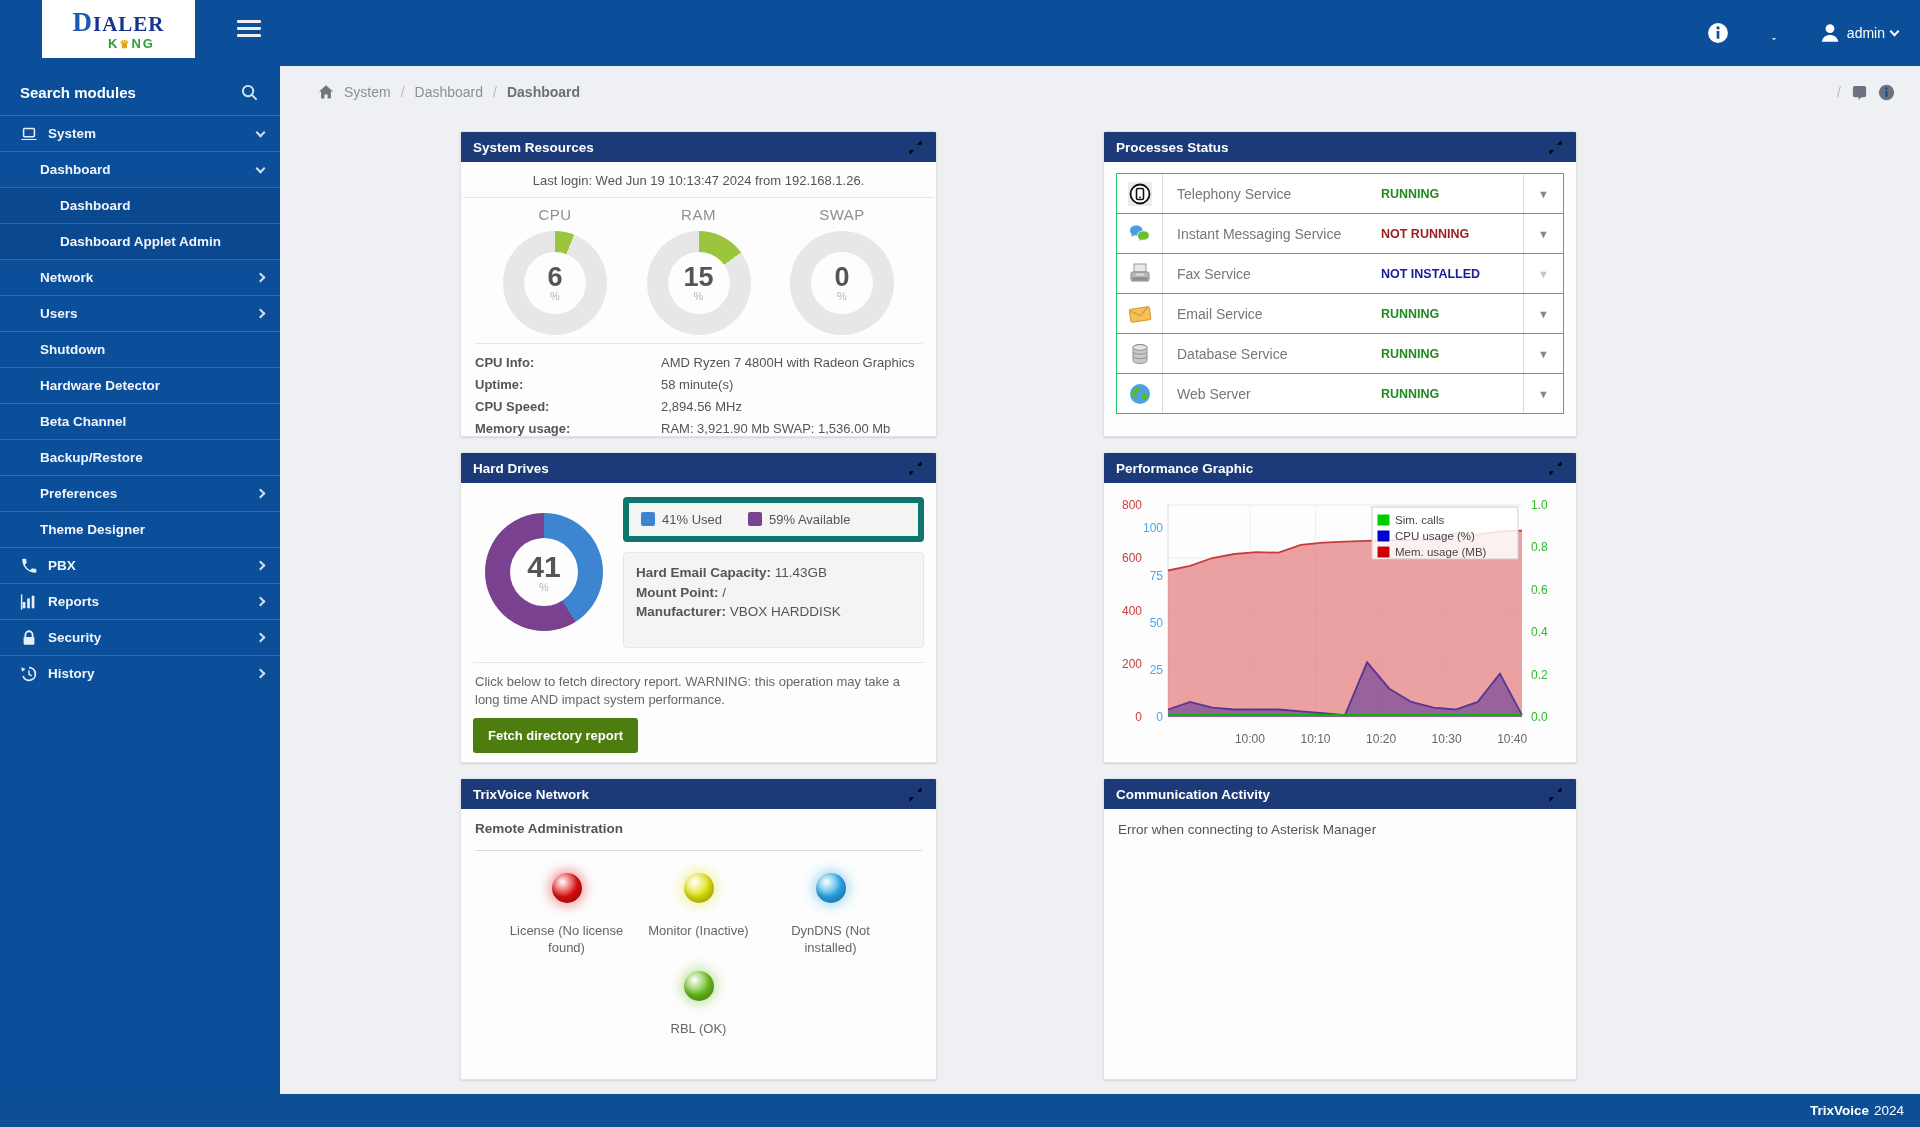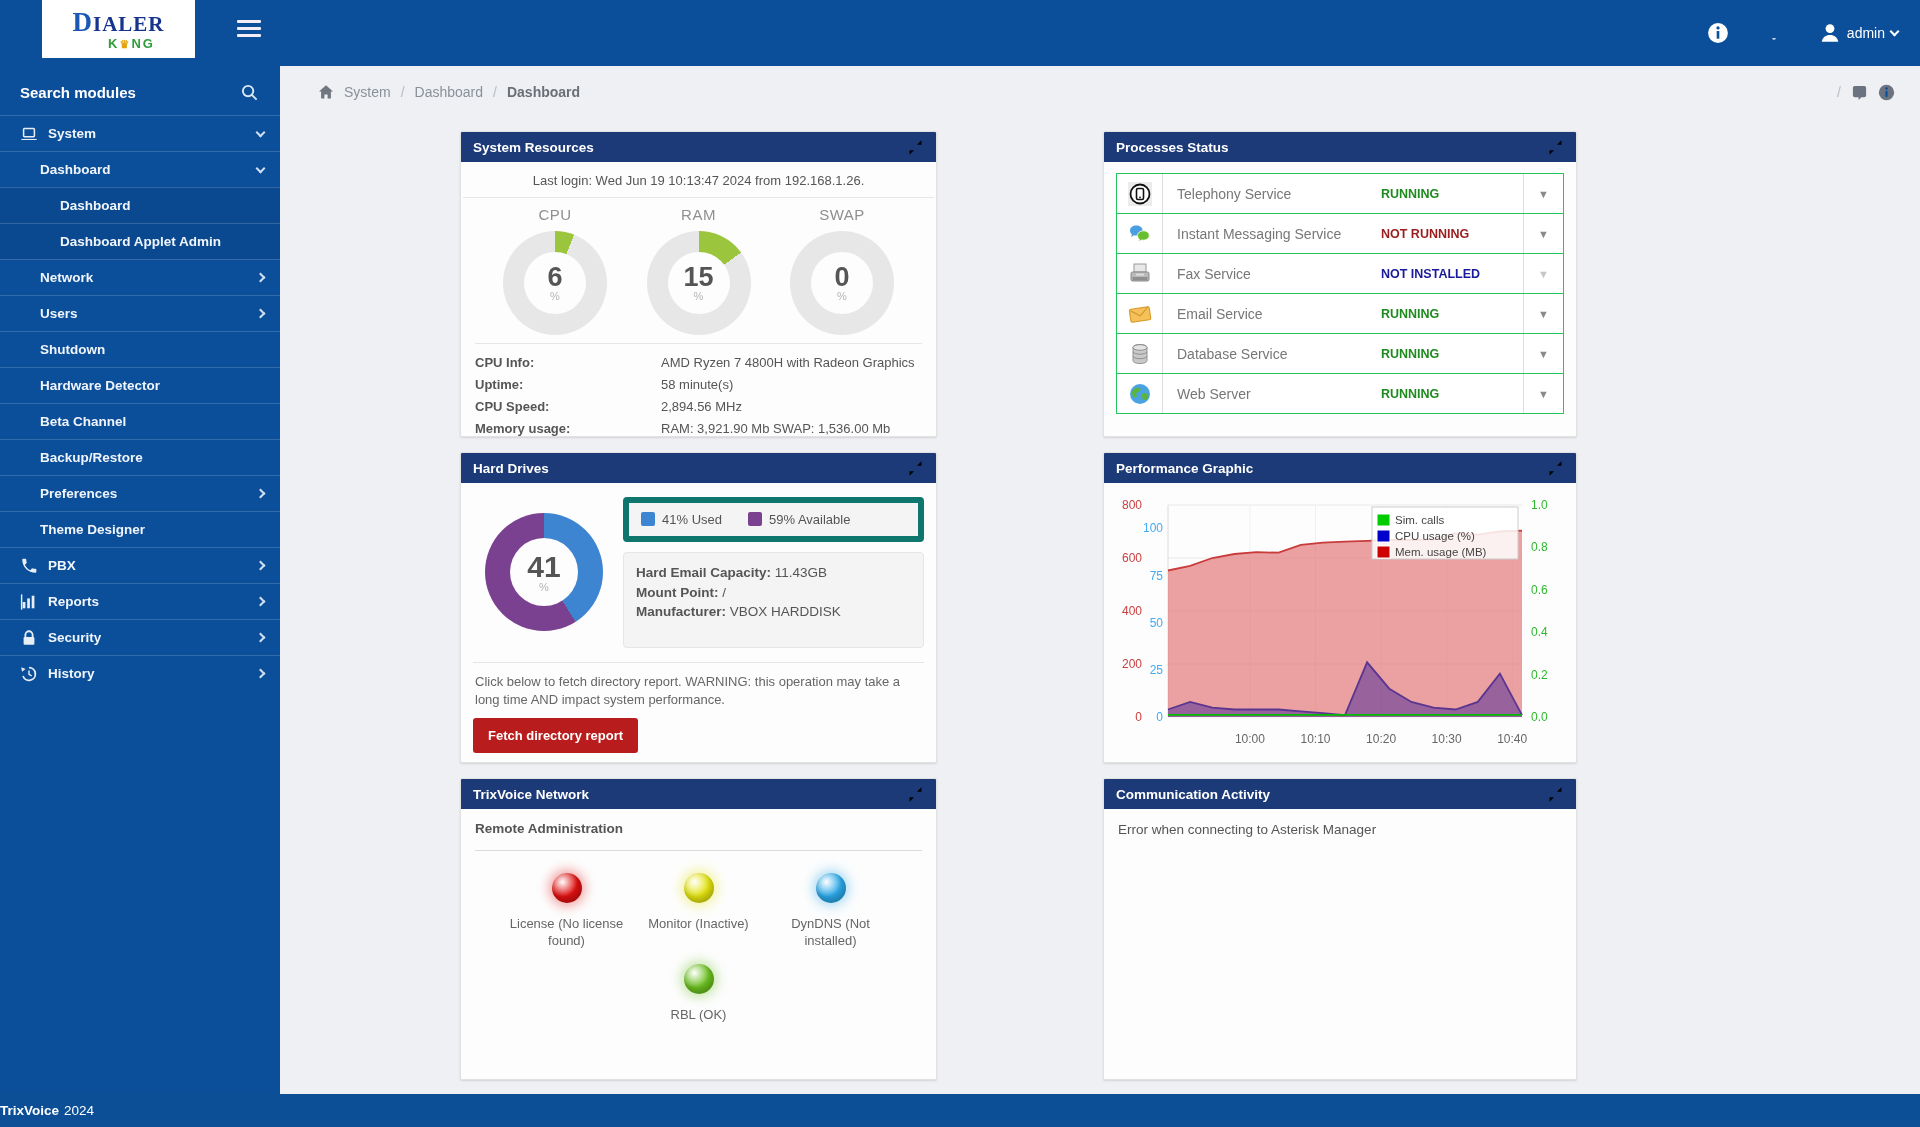--- a/index.html
+++ b/index.html
@@ -86,36 +86,36 @@
   .hd-donut { width:118px; height:118px; border-radius:50%; position:relative; margin:16px 6px 0 12px; flex:0 0 auto; }
   .hd-donut .hole { position:absolute; left:25px; top:25px; width:68px; height:68px; border-radius:50%; background:#fdfdfd; display:flex; flex-direction:column; align-items:center; justify-content:center; }
   .hd-donut .val { font-size:30px; font-weight:bold; color:#555; line-height:1; }
   .hd-donut .unit { font-size:11px; color:#b5b5b5; line-height:1; }
   .hd-right { flex:1; }
   .hd-legend { background:#f4f4f4; border:6px solid #0f766e; border-radius:4px; padding:9px 12px; display:flex; gap:26px; align-items:center; font-size:13px; color:#555; }
   .sw { display:inline-block; width:14px; height:14px; border-radius:2px; margin-right:7px; vertical-align:-2px; }
   .hd-info { background:#f4f4f4; border:1px solid #e6e6e6; border-radius:4px; padding:10px 12px; margin-top:10px; font-size:13.5px; color:#555; line-height:1.45; min-height:96px; }
   .hd-info .k { font-weight:bold; }
   .hd-note { border-top:1px solid #e6e6e6; margin-top:14px; padding:10px 2px 0; font-size:13px; color:#666; line-height:1.35; }
-  .hd-btn { margin:10px 0 0 0px; background:#b91c1c; color:#fff; font-weight:bold; font-size:13px; border:none; border-radius:3px; padding:10px 15px; cursor:pointer; }
+  .hd-btn { margin:10px 0 0 0px; background:#4d7c0f; color:#fff; font-weight:bold; font-size:13px; border:none; border-radius:3px; padding:10px 15px; cursor:pointer; }
 
   
   .net-wrap { padding:12px 14px; }
   .net-sub { font-size:13.5px; font-weight:bold; color:#555; padding-bottom:14px; border-bottom:1px solid #dcdcdc; }
   .led-grid { display:flex; justify-content:center; gap:0; margin-top:22px; }
-  .led-cell { width:132px; display:flex; flex-direction:column; align-items:center; }
+  .led-cell { width:132px; display:flex; flex-direction:column; align-items:center;gap:7px; }
   .led { width:30px; height:30px; border-radius:50%; }
   .led-lbl { margin-top:13px; font-size:13px; color:#666; text-align:center; line-height:1.3; width:116px; }
   .led-row2 { display:flex; justify-content:center; margin-top:14px; }
 
   
   .comm-msg { padding:13px 14px; font-size:13.5px; color:#555; }
 
   
-  .footer { height:33px; background:#0d4f97; flex:0 0 auto; display:flex; align-items:center; padding-right:16px; color:#fff; font-size:13.5px; gap:5px; }
+  .footer { height:33px; background:#0d4f97; flex:0 0 auto; display:flex; align-items:center; justify-content:flex-end; padding-right:16px; color:#fff; font-size:13.5px; gap:5px; }
   .footer .b { font-weight:bold; }
 
   svg.defs { position:absolute; width:0; height:0; }
 </style>
 </head>
 <body>
 
 <svg class="defs">
   <symbol id="ic-refresh" viewBox="0 0 16 16">
     <path d="M3.2 6.2 A5.2 5.2 0 0 1 12.6 4.6" fill="none" stroke-width="2.2"></path>

